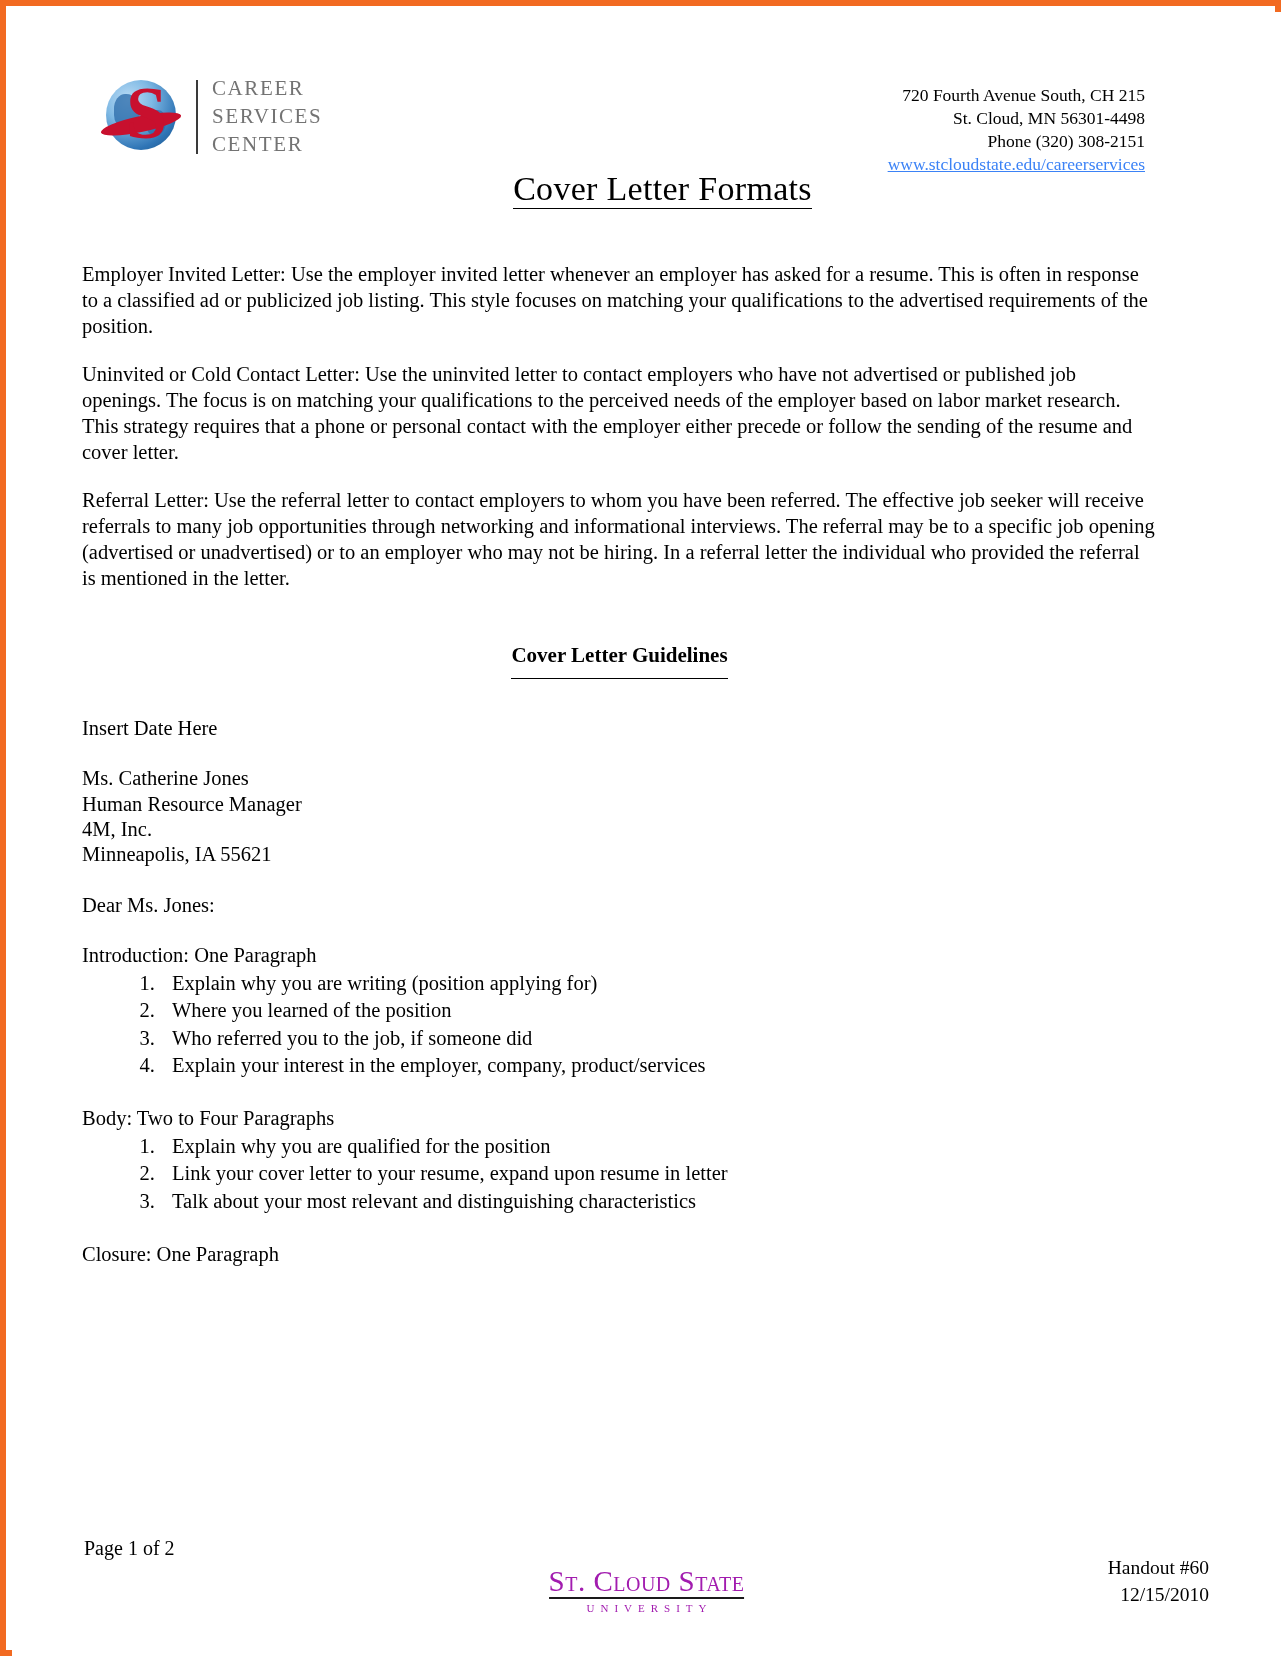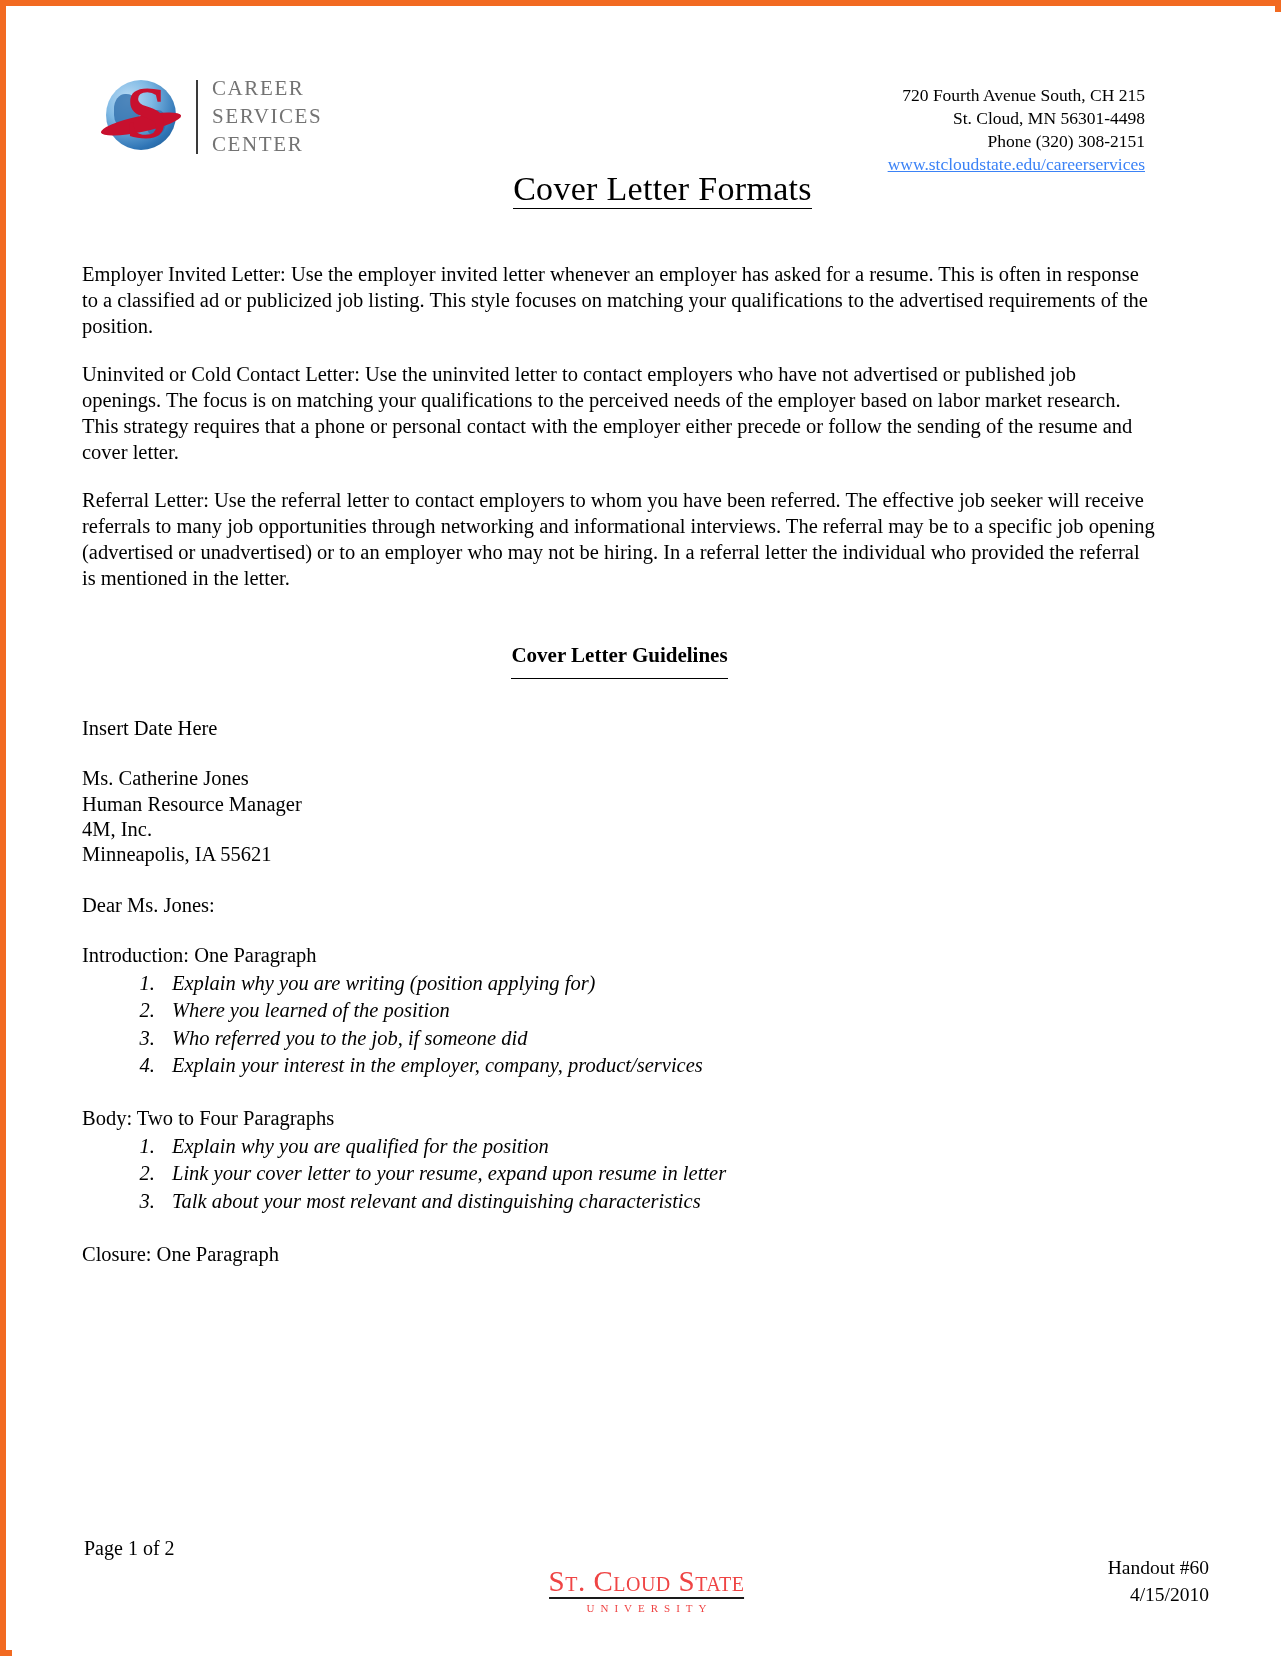--- a/index.html
+++ b/index.html
@@ -194,37 +194,36 @@
   ol.numlist {
     margin: 0 0 0 0;
     padding-left: 78px;
     font-size: 20.5px;
     line-height: 1.24;
     list-style-position: outside;
   }
   ol.numlist li {
     padding-left: 12px;
     margin-bottom: 2px;
-    font-style: italic;
   }
 
   
   .footer-page {
     position: absolute;
     left: 72px;
     bottom: 96px;
     font-size: 20px;
   }
   .scsu-logo {
     position: absolute;
     left: 50%;
     transform: translateX(-50%);
     bottom: 42px;
     text-align: center;
-    color: #ef4444;
+    color: #a21caf;
   }
   .scsu-top {
     font-family: "Liberation Serif", serif;
     font-size: 29px;
     font-variant: small-caps;
     letter-spacing: .5px;
     border-bottom: 2.5px solid #1a1a1a;
     padding-bottom: 1px;
     line-height: 1.05;
   }
@@ -331,17 +330,17 @@
 
   <div class="footer-page">Page 1 of 2</div>
 
   <div class="scsu-logo">
     <div class="scsu-top">St. Cloud State</div>
     <div class="scsu-bottom">UNIVERSITY</div>
   </div>
 
   <div class="footer-right">
     <div>Handout #60</div>
-    <div>4/15/2010</div>
+    <div>12/15/2010</div>
   </div>
 
 </div>
 </div>
 
 </body></html>

